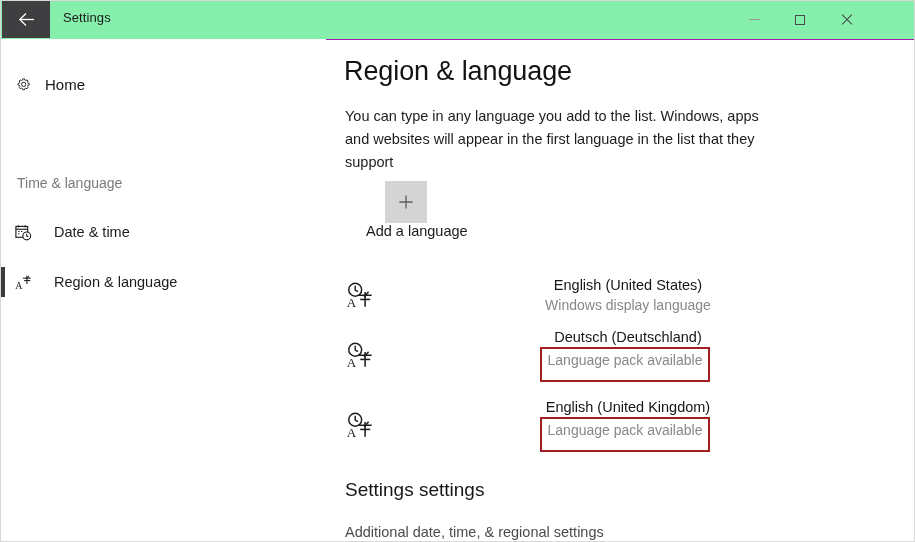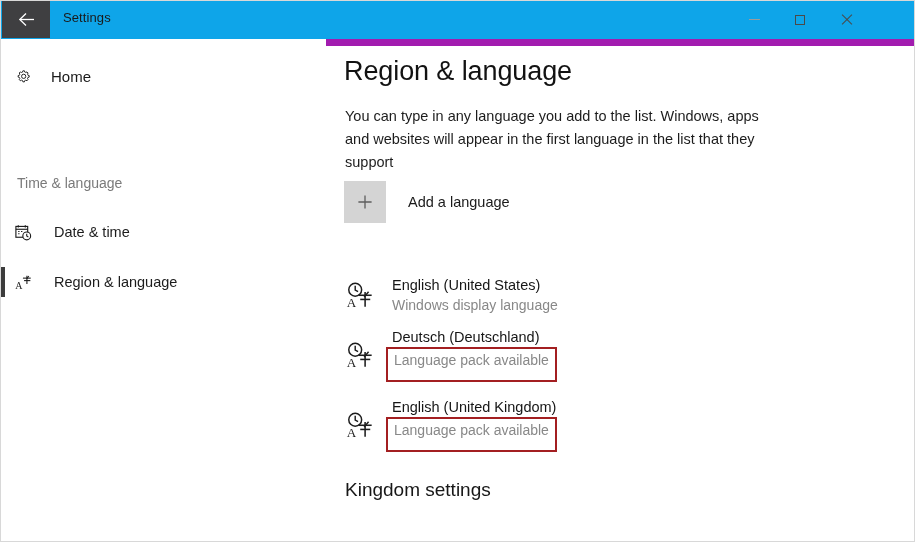--- a/index.html
+++ b/index.html
@@ -20,22 +20,22 @@
     border: 1px solid #d8d8d8;
     overflow: hidden;
   }
 
   
   #titlebar {
     position: absolute;
     left: 0; top: 0;
     width: 915px;
     height: 38px;
-    background: #0ea5e9;
-    border-bottom: 7px solid #a21caf;
+    background: #86efac;
+    border-bottom: 1px solid #a21caf;
   }
   #back-button {
     position: absolute;
     left: 1px; top: 0;
     width: 48px;
     height: 37px;
     background: #3f3f41;
     display: flex;
     align-items: center;
     justify-content: center;
@@ -86,23 +86,22 @@
     width: 325px;
     height: 504px;
     background: #ffffff;
   }
   #home-row {
     position: absolute;
     left: 0; top: 20px;
     width: 300px;
     height: 34px;
     display: flex;
-    align-items: center;
-    cursor: pointer;
-    gap: 6px;
+    align-items: flex-end;
+    cursor: pointer;
   }
   .nav-icon {
     width: 44px;
     display: flex;
     align-items: center;
     justify-content: center;
     flex: none;
   }
   #home-label {
     font-size: 15px;
@@ -191,20 +190,21 @@
     font-size: 14.5px;
     line-height: 23px;
     color: #1c1c1c;
   }
   #add-language-row {
     position: absolute;
     left: 18px; top: 142px;
     display: flex;
     align-items: center;
     cursor: pointer;
+    flex-direction: column;
   }
   #add-language-plus {
     width: 42px; height: 42px;
     background: #d4d4d4;
     display: flex;
     align-items: center;
     justify-content: center;
     flex: none;
   }
   #add-language-label {
@@ -221,21 +221,21 @@
     align-items: center;
     cursor: pointer;
   }
   .lang-icon-wrap {
     width: 48px;
     flex: none;
     display: flex;
     align-items: center;
     justify-content: flex-start;
   }
-  .lang-texts { flex: 1; }
+  .lang-texts { flex: 1; text-align: center; }
   .lang-name {
     font-size: 14.5px;
     color: #161616;
     line-height: 19px;
   }
   .lang-sub {
     font-size: 14px;
     color: #888888;
     line-height: 20px;
     display: inline-block;
@@ -400,16 +400,17 @@
           <path d="M17.7 10 L17.7 22.4" stroke="#1d1d1d" stroke-width="1.3"></path>
           <path d="M20.6 9.9 L16.9 14.2" stroke="#1d1d1d" stroke-width="1.2"></path>
         </svg>
       </span>
       <span class="lang-texts">
         <div class="lang-name">English (United Kingdom)</div>
         <div><span class="lang-sub annot-box">Language pack available</span></div>
       </span>
     </div>
 
-    <div id="related-title">Kingdom settings</div>
+    <div id="related-title">Settings settings</div>
+    <div id="related-link">Additional date, time, &amp; regional settings</div>
 
   </div>
 </div>
 
 </body></html>

